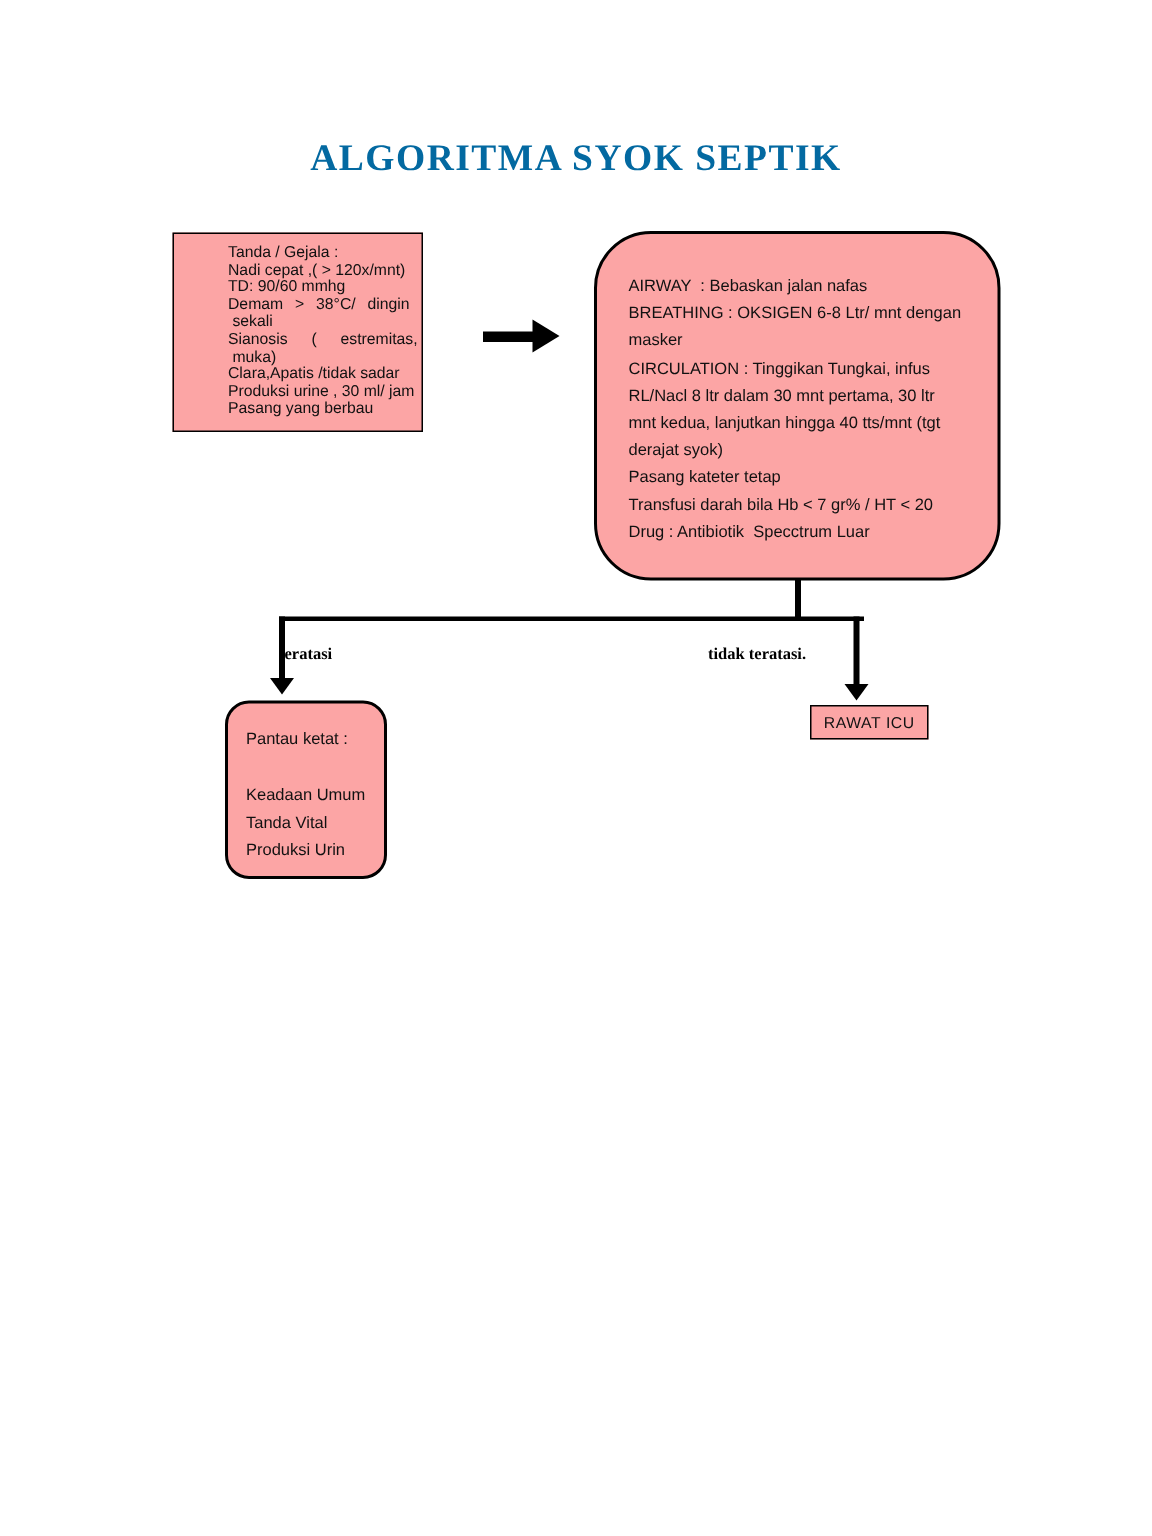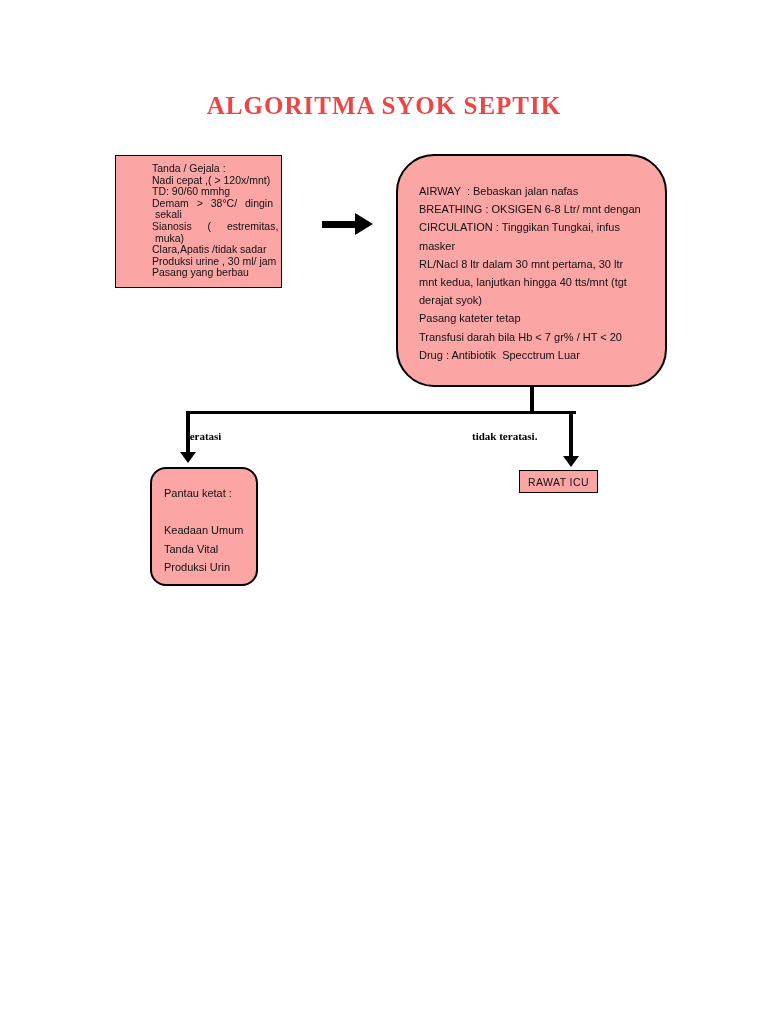--- a/index.html
+++ b/index.html
@@ -1,20 +1,20 @@
 <!DOCTYPE html>
 <html><head>
 <meta charset="utf-8">
 <style>
   html,body{margin:0;padding:0;background:#ffffff;}
   .page{position:relative;width:768px;height:1024px;background:#ffffff;overflow:hidden;
         font-family:"Liberation Sans",sans-serif;color:#111111;}
   .title{position:absolute;top:92px;left:0;width:768px;margin:0;text-align:center;
          font-family:"Liberation Serif",serif;font-weight:bold;font-size:25px;
-         letter-spacing:1px;color:#ef4444;}
+         letter-spacing:1px;color:#0369a1;}
   .box{position:absolute;box-sizing:border-box;background:#fca5a5;}
   .line{white-space:pre;}
 
   
   .box-symptoms{left:115px;top:155px;width:167px;height:133px;border:1.5px solid #000;
                 padding:7px 4px 0 36px;font-size:10.5px;line-height:11.6px;}
   .box-symptoms .line{min-height:11.6px;}
   .box-symptoms .line:nth-child(4){word-spacing:5px;}
   .box-symptoms .line:nth-child(6){word-spacing:13px;}
 
@@ -51,21 +51,21 @@
                 font-size:11px;color:#000;}
   .label-teratasi{left:150px;top:430px;margin-left:36px;}
   .label-tidak-teratasi{left:472px;top:430px;}
 
   
   .box-monitor{left:150px;top:467px;width:108px;height:119px;border:2px solid #000;
                border-radius:16px;padding:15px 0 0 12px;font-size:11px;line-height:18.6px;}
   .box-monitor .line{min-height:18.6px;}
 
   
-  .box-icu{left:519px;top:470px;width:79px;height:23px;border:1.5px solid #000;
+  .box-icu{left:540px;top:470px;width:79px;height:23px;border:1.5px solid #000;
            display:flex;align-items:center;justify-content:center;
            font-size:10.5px;letter-spacing:0.4px;}
 </style>
 </head>
 <body>
 
 <div class="page">
 
   <h1 class="title">ALGORITMA SYOK SEPTIK</h1>
 
@@ -83,22 +83,22 @@
   </div>
 
   <div class="arrow-right">
     <span class="shaft"></span>
     <span class="head"></span>
   </div>
 
   <div class="box box-treatment">
     <div class="line">AIRWAY  : Bebaskan jalan nafas</div>
     <div class="line">BREATHING : OKSIGEN 6-8 Ltr/ mnt dengan</div>
+    <div class="line">masker</div>
     <div class="line">CIRCULATION : Tinggikan Tungkai, infus</div>
-    <div class="line">masker</div>
     <div class="line">RL/Nacl 8 ltr dalam 30 mnt pertama, 30 ltr</div>
     <div class="line">mnt kedua, lanjutkan hingga 40 tts/mnt (tgt</div>
     <div class="line">derajat syok)</div>
     <div class="line">Pasang kateter tetap</div>
     <div class="line">Transfusi darah bila Hb &lt; 7 gr% / HT &lt; 20</div>
     <div class="line">Drug : Antibiotik  Specctrum Luar</div>
   </div>
 
   <div class="vline-treatment"></div>
   <div class="hline-branch"></div>

